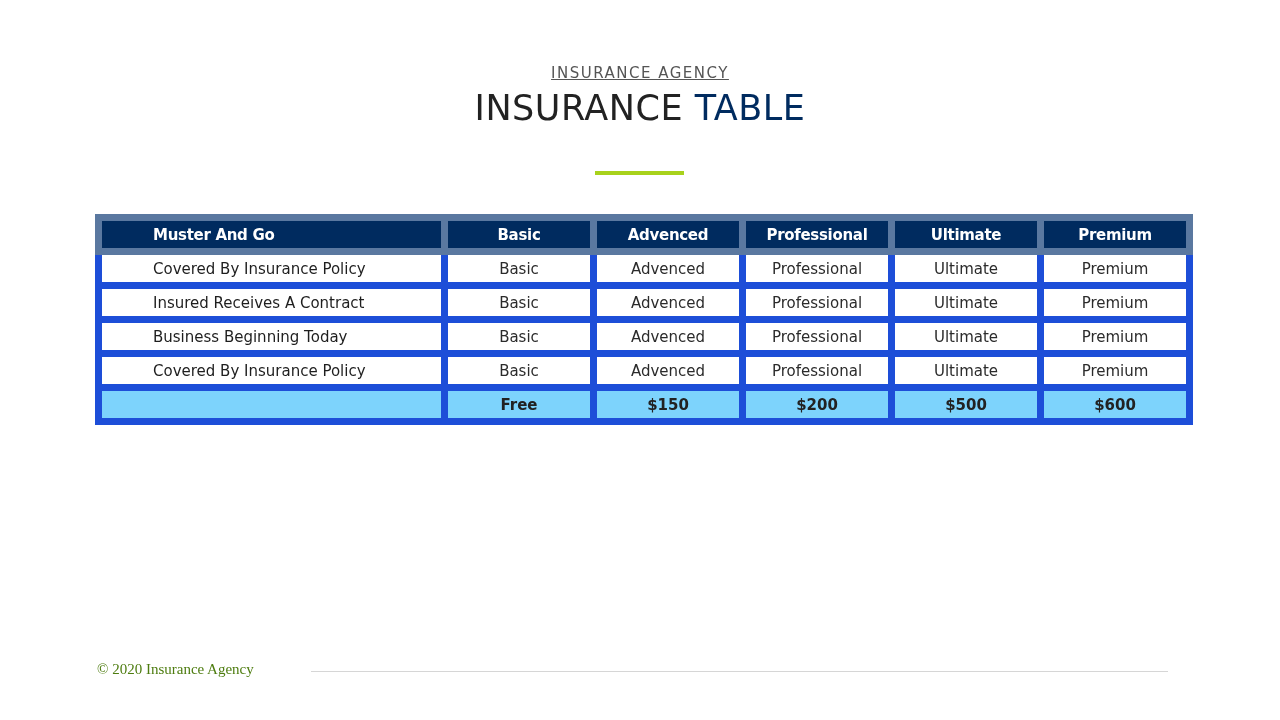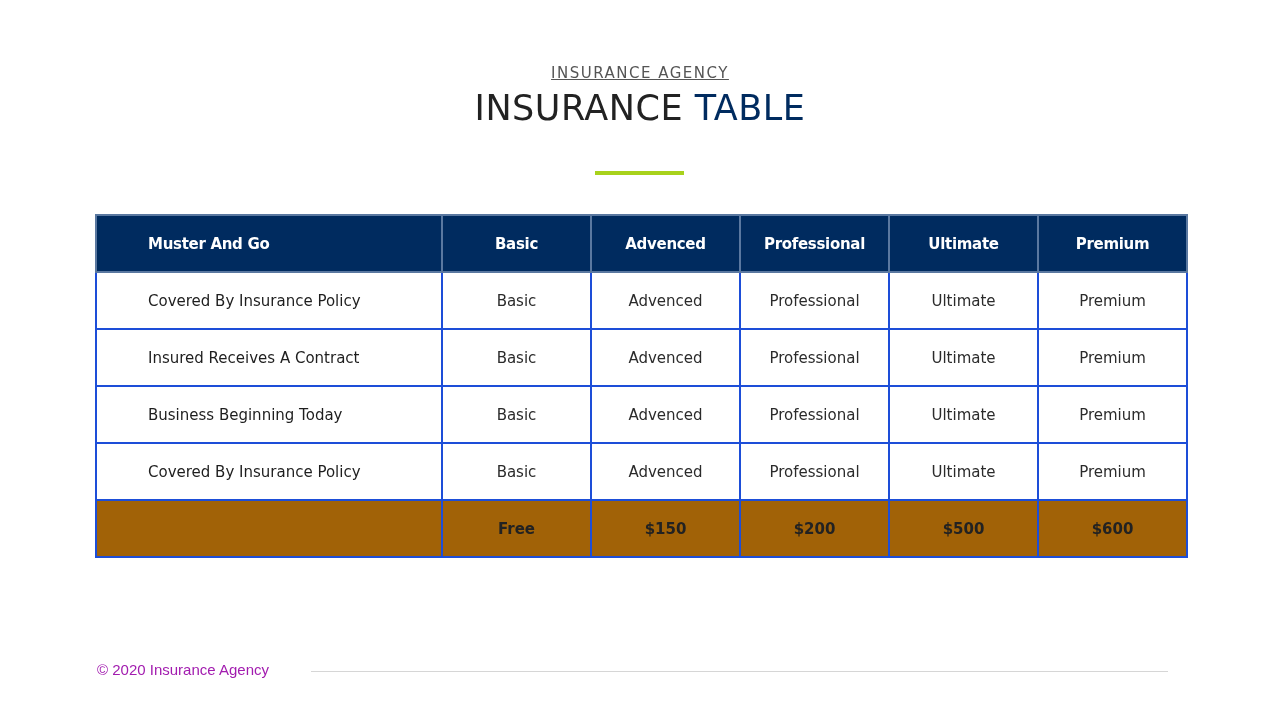--- a/index.html
+++ b/index.html
@@ -21,33 +21,33 @@
     position: absolute; top: 171px; left: 595px; width: 89px; height: 4px;
     background: #a8d21c;
   }
   table {
     position: absolute; top: 214px; left: 95px; width: 1091px;
     border-collapse: collapse; table-layout: fixed;
   }
   col.c0 { width: 346px; }
   col.cx { width: 149px; }
   th, td {
-    border: 2px solid #1d4ed8; height: 57px; text-align: center;
+    border: 7px solid #1d4ed8; height: 34px; text-align: center;
     font-family: "DejaVu Sans", sans-serif; font-size: 15px; color: #2b2b2b;
   }
   th {
     background: #002b5f; color: #ffffff; font-weight: bold; font-size: 15px;
     border-color: #5a78a0; letter-spacing: -0.3px;
   }
   th.first, td.first { text-align: left; padding-left: 51px; }
   td.first { color: #1e1e1e; }
-  tr.price td { background: #a16207; font-weight: bold; color: #222222; }
+  tr.price td { background: #7dd3fc; font-weight: bold; color: #222222; }
   .footer-text {
     position: absolute; top: 661px; left: 97px;
-    font-family: Liberation Sans, sans-serif; font-size: 15px; color: #a21caf;
+    font-family: Liberation Serif, serif; font-size: 15px; color: #4d7c0f;
   }
   .footer-line {
     position: absolute; top: 671px; left: 311px; width: 857px; height: 1px;
     background: #d6d6d6;
   }
 </style>
 </head>
 <body>
 
 <div class="subtitle">INSURANCE AGENCY</div>

